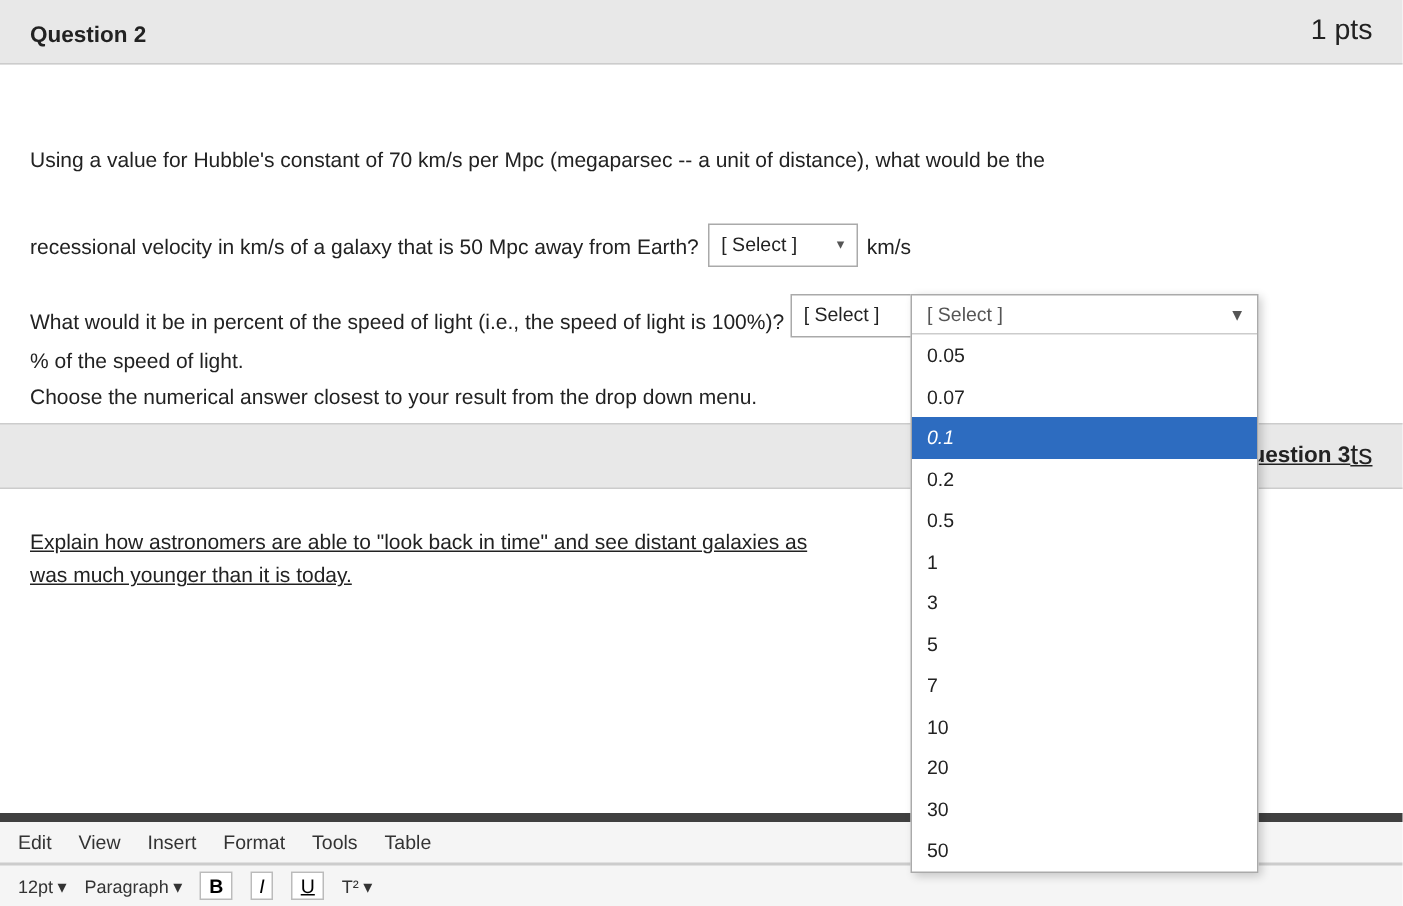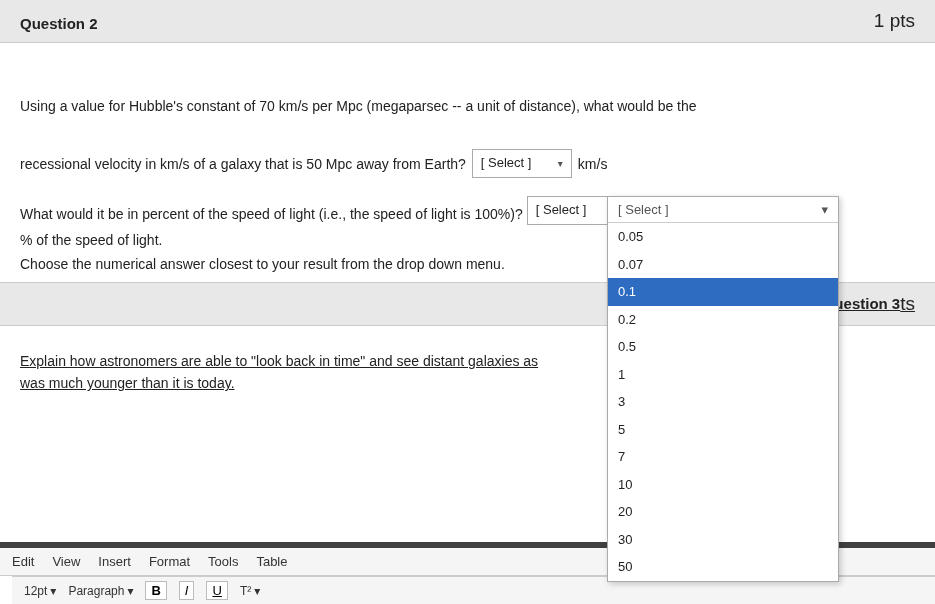--- a/index.html
+++ b/index.html
@@ -110,20 +110,21 @@
     .dropdown-item {
       padding: 4px 10px;
       font-size: 13px;
       cursor: pointer;
       line-height: 1.5;
     }
 
     .dropdown-item.selected {
       background: #2d6cc0;
       color: #fff;
+      font-style: italic;
     }
 
     
     .question3-header {
       background: #e8e8e8;
       padding: 10px 20px;
       display: flex;
       justify-content: flex-end;
       align-items: center;
       border-top: 1px solid #ccc;
@@ -166,21 +167,20 @@
       bottom: 0;
       left: 0;
       right: 0;
       background: #f5f5f5;
       border-top: 1px solid #ccc;
       padding: 4px 12px;
       display: flex;
       align-items: center;
       gap: 12px;
       font-size: 12px;
-      margin-left: 12px;
     }
 
     .bottom-bar-item {
       cursor: pointer;
       color: #333;
       display: flex;
       align-items: center;
       gap: 3px;
     }
 

